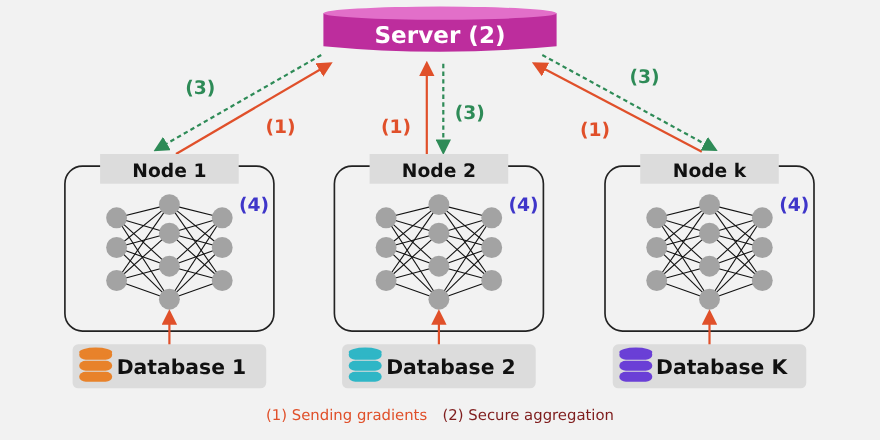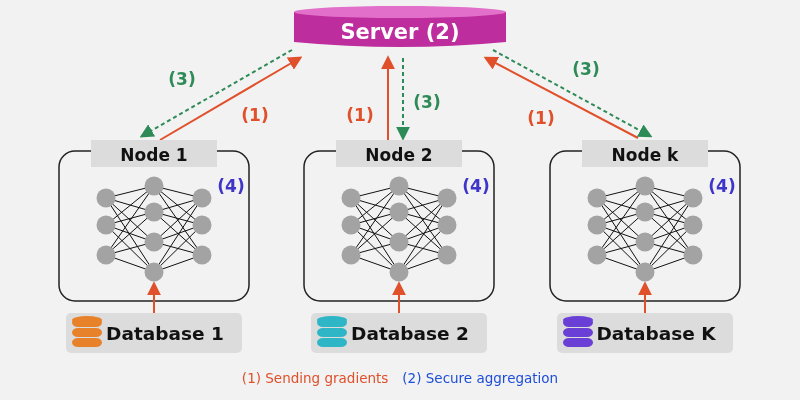--- a/index.html
+++ b/index.html
@@ -204,14 +204,14 @@
           <rect x="563" y="338" width="30" height="9" rx="6" ry="6" fill="#6a3fd6"></rect>
           <ellipse cx="578" cy="320" rx="15" ry="4" fill="#6a3fd6" stroke="#f2f2f2" stroke-width="0"></ellipse>
         </g>
         <text x="656" y="340" text-anchor="middle" font-size="18.5" fill="#111" class="lbl">Database K</text>
       </g>
     </g>
 </svg>
 
 <div class="legend">
   <span style="color:#e0502a">(1) Sending gradients</span>
-  <span style="color:#1d4ed8">(2) Secure aggregation</span>
+  <span style="color:#7f1d1d">(2) Secure aggregation</span>
 </div>
 
 </body></html>

